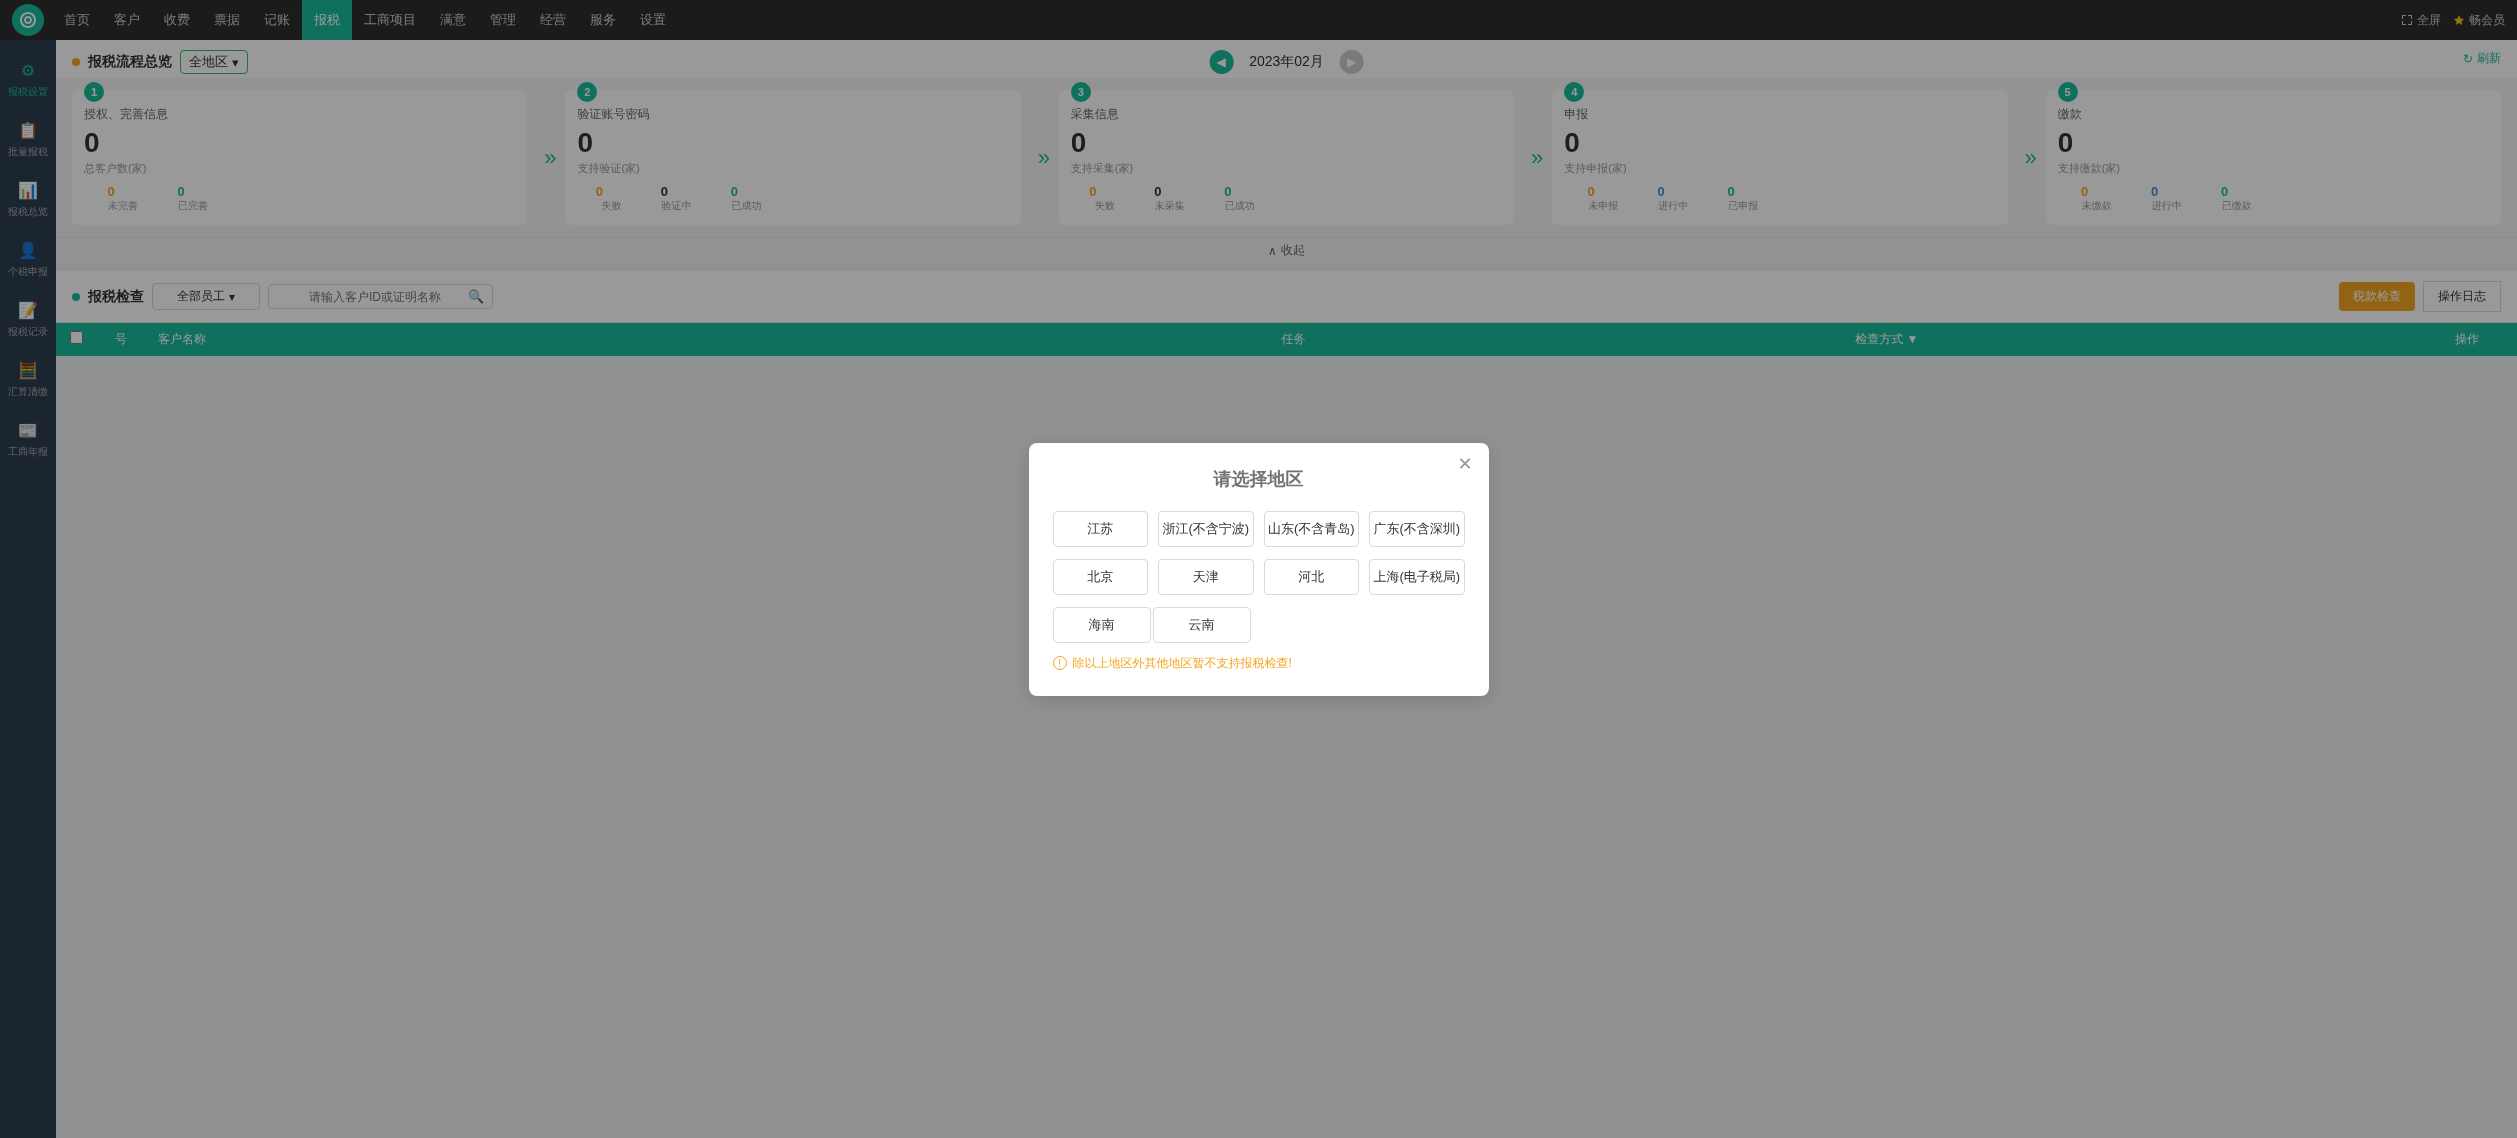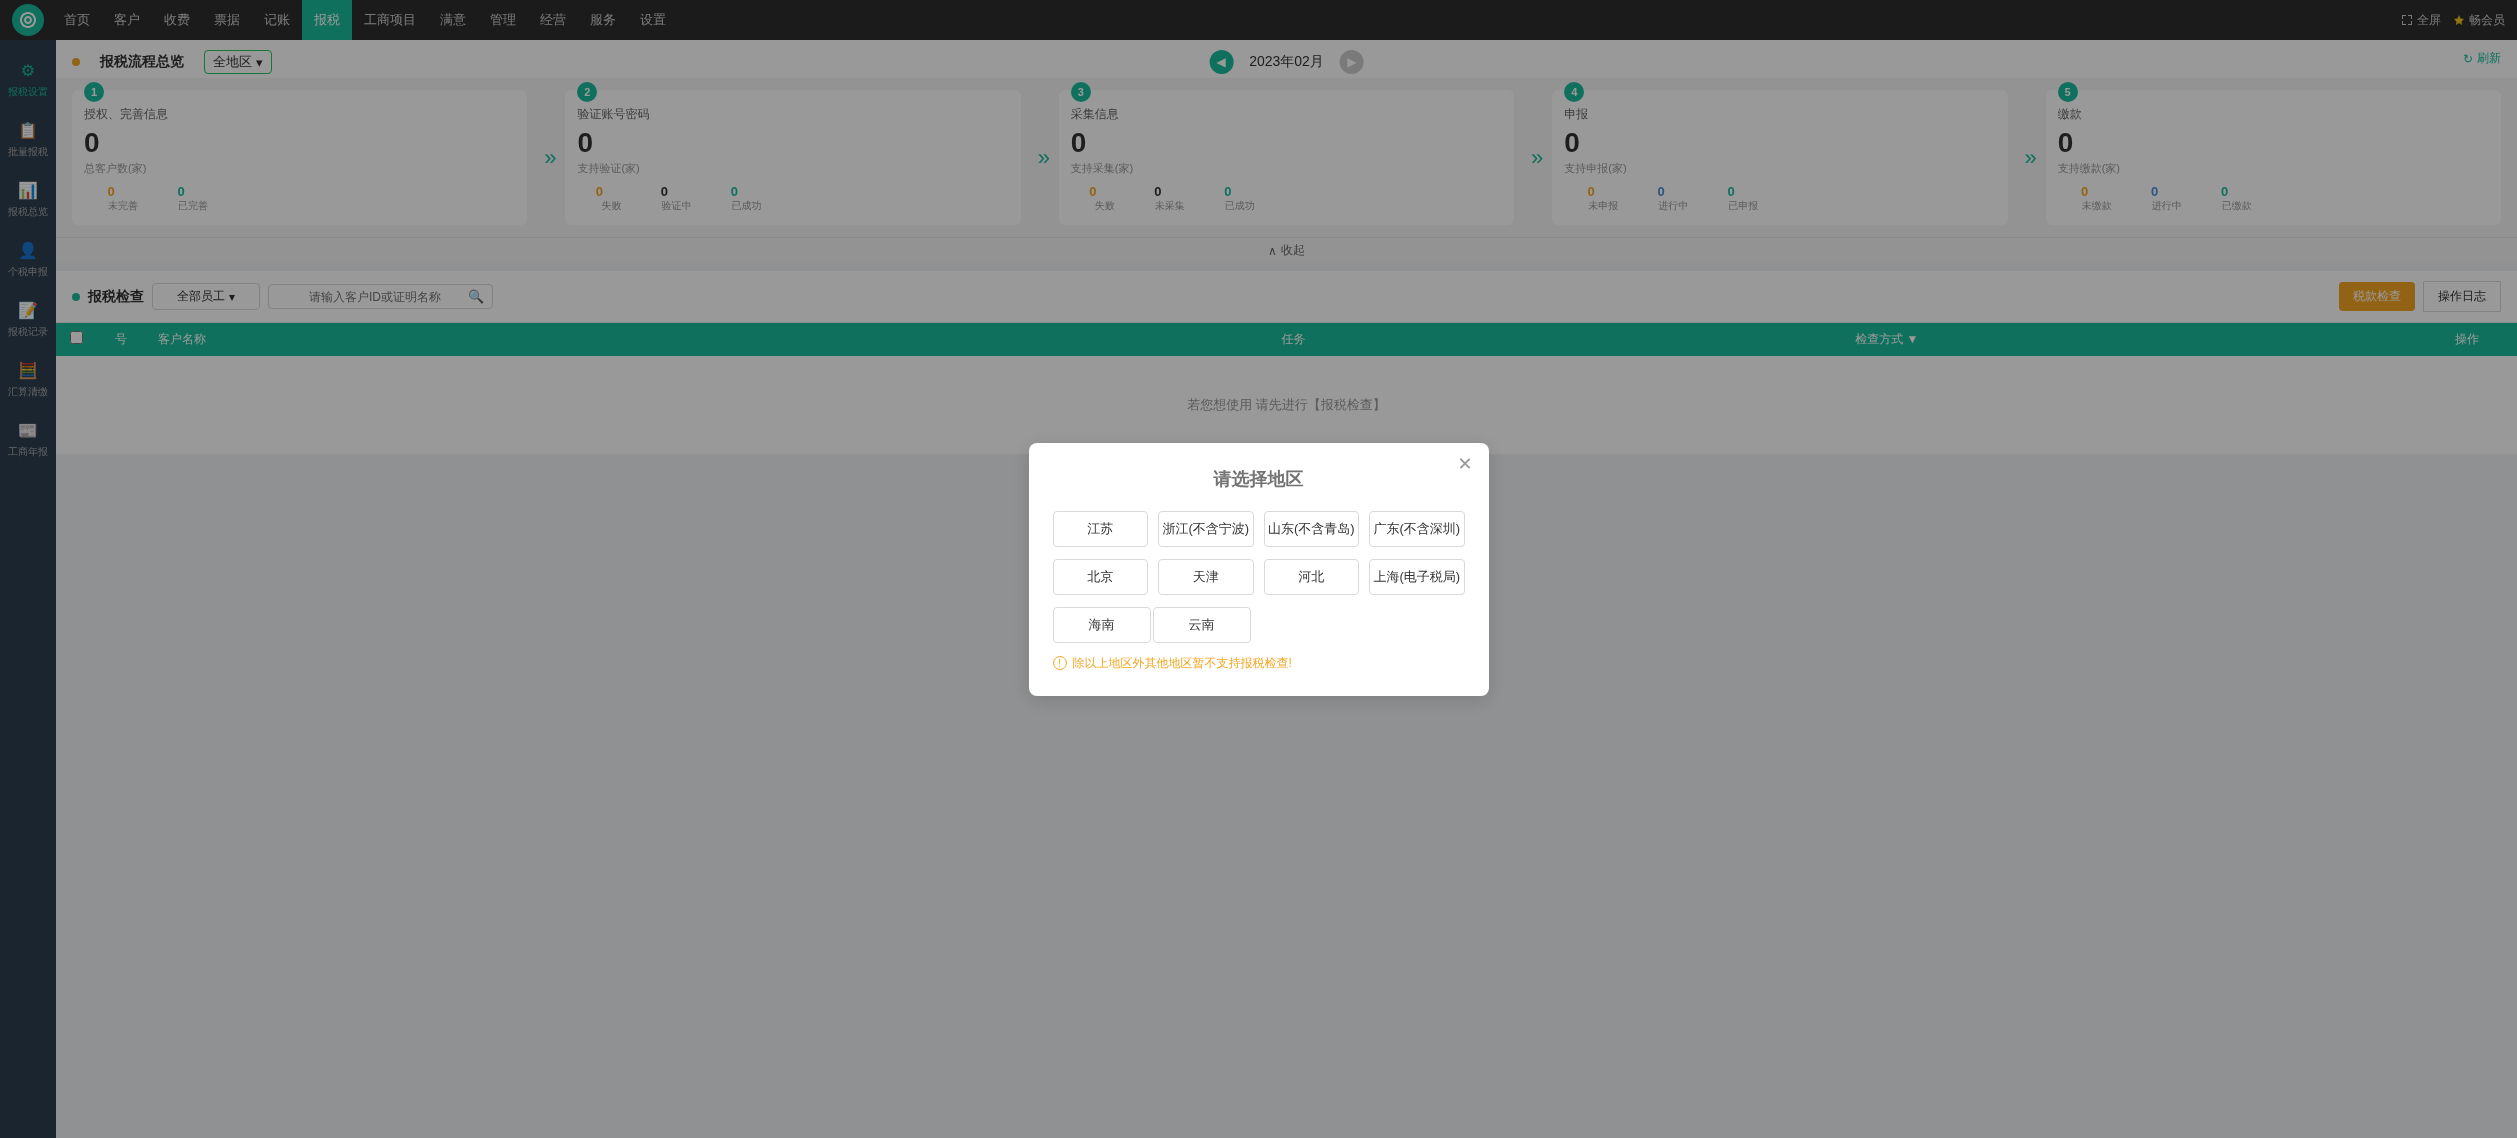--- a/index.html
+++ b/index.html
@@ -444,21 +444,21 @@
       <div class="icon-box">📰</div>
       <div class="label">工商年报</div>
     </div>
   </div>
 
   <div class="content-area">
 
     <div class="flow-top-area">
 
       <div class="flow-header-row">
-        <div style="display:flex;align-items:center;gap:20px;">
+        <div style="display:flex;align-items:center;gap:8px;">
           <div class="nav-dot"></div>
           <span class="section-title">报税流程总览</span>
           <div class="region-selector">
             <span>全地区</span>
             <span>▾</span>
           </div>
         </div>
 
         <div class="flow-date-nav">
           <div class="nav-arrow">◀</div>
@@ -613,24 +613,20 @@
         </div>
         <div class="th num-col">号</div>
         <div class="th customer-col">客户名称</div>
         <div class="th status-col">任务</div>
         <div class="th check-method-col">
           <span>检查方式 ▼</span>
         </div>
         <div class="th action-col">操作</div>
       </div>
 
-      <div class="table-empty">
-        <span>若您想使用 </span>
-        <span>请先进行【报税检查】</span>
-      </div>
     </div>
   </div>
 </div>
 
 <div class="overlay" id="modal-overlay">
   <div class="modal">
     <div class="modal-close">✕</div>
     <div class="modal-title">请选择地区</div>
 
     <div class="region-grid row2">

